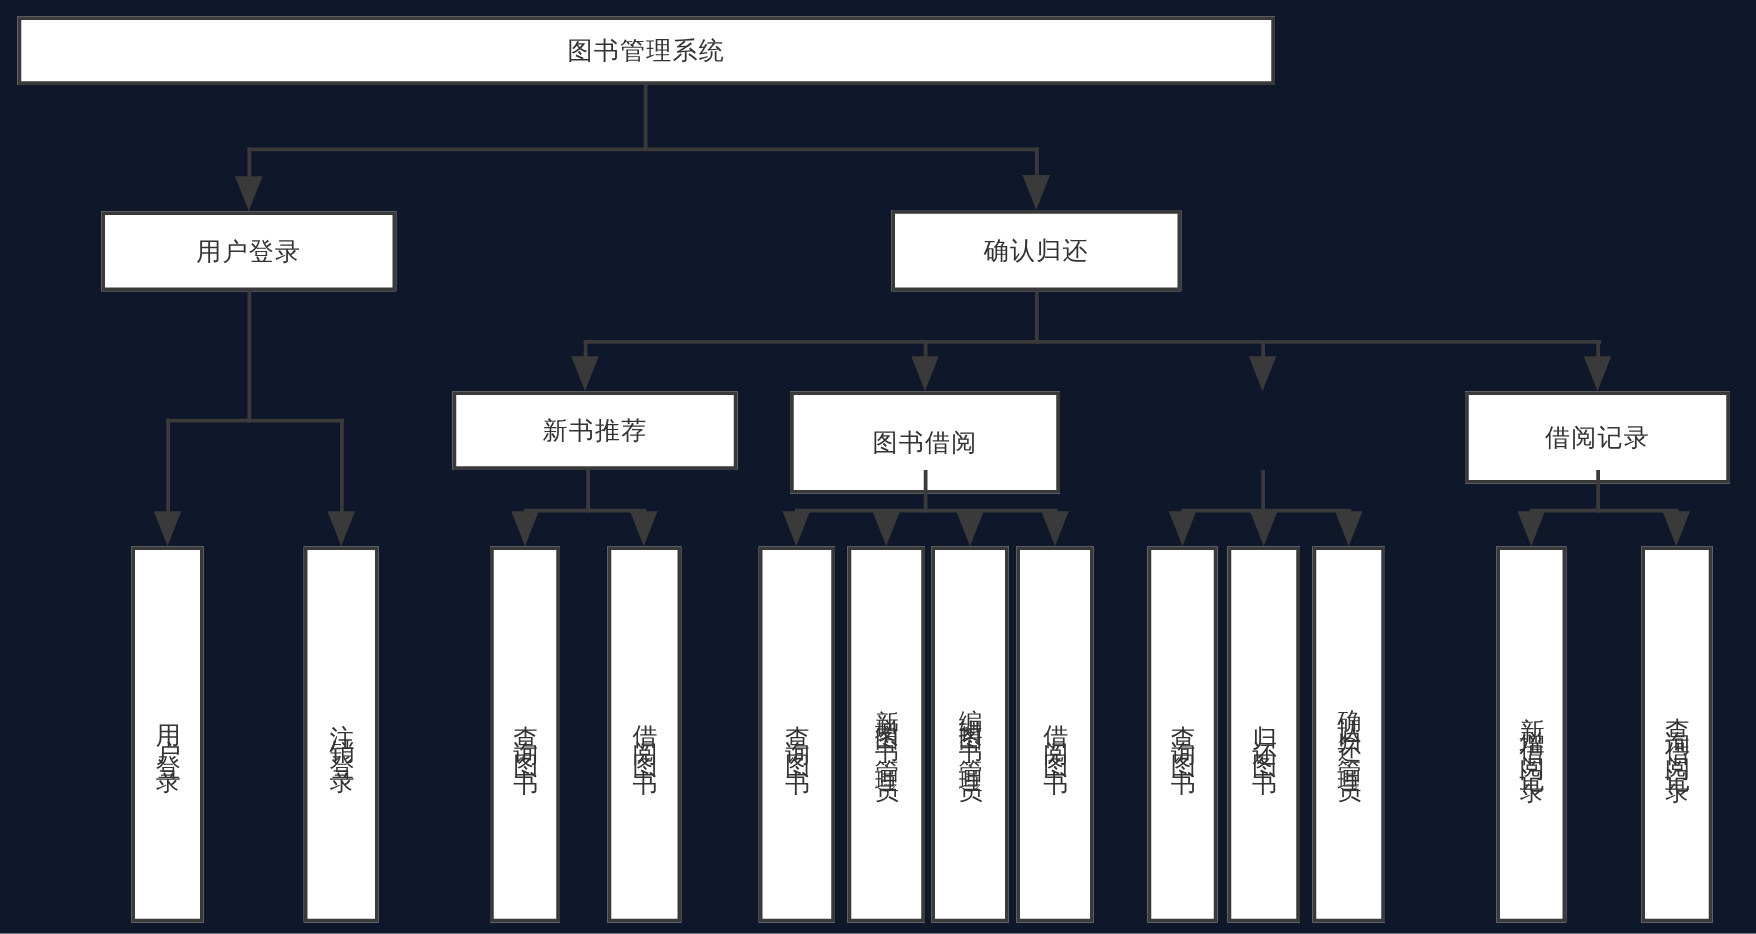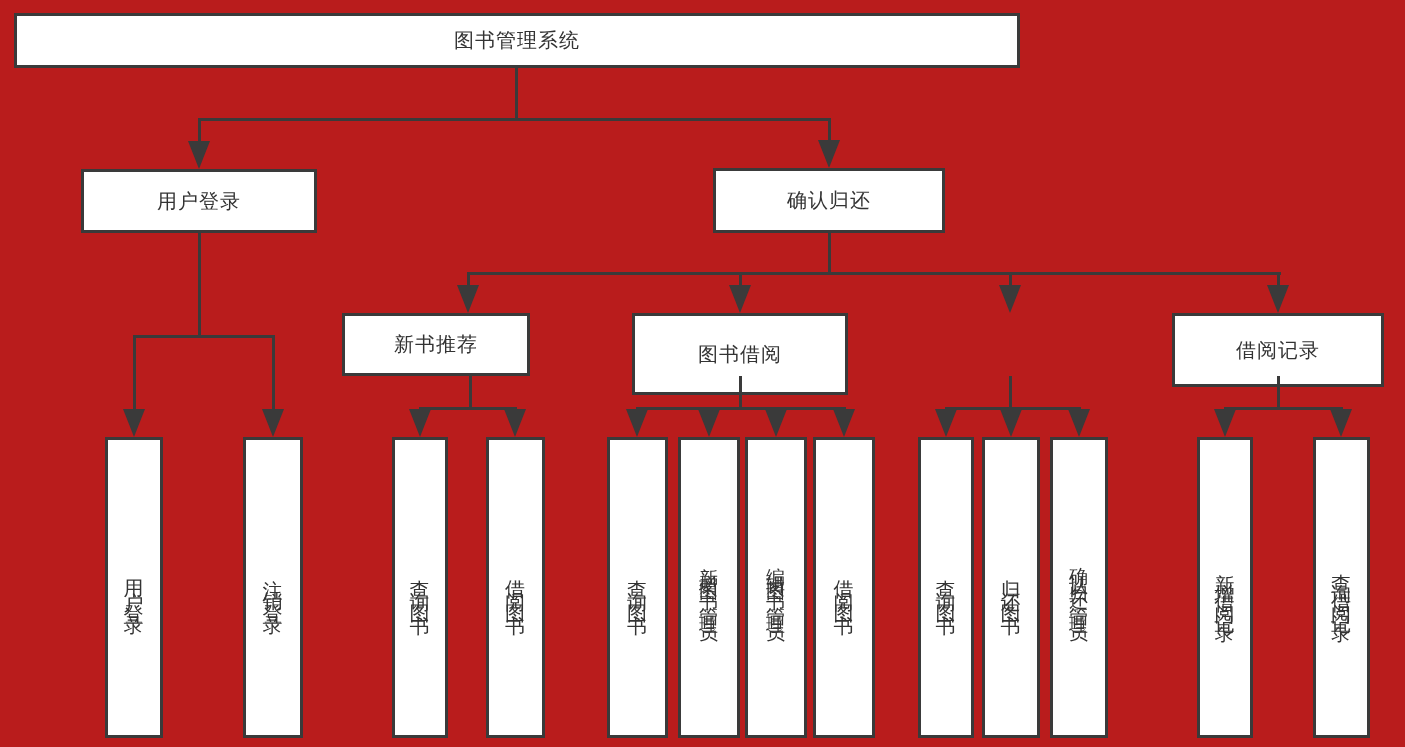--- a/index.html
+++ b/index.html
@@ -1,16 +1,16 @@
 <!DOCTYPE html>
 <html><head>
 <meta charset="utf-8">
 <style>
   html,body{margin:0;padding:0;background:#ffffff;}
-  #stage{position:relative;width:1405px;height:747px;background:#b91c1c;overflow:hidden;
+  #stage{position:relative;width:1405px;height:747px;background:#0f172a;overflow:hidden;
          font-family:"Liberation Sans","DejaVu Sans",sans-serif;color:#333333;text-align:center;}
   .box{position:absolute;background:#ffffff;border:3px solid #3a3a3a;box-sizing:border-box;
        display:flex;align-items:center;justify-content:center;font-size:20px;color:#333333;
        letter-spacing:1px;}
   .vbox{position:absolute;background:#ffffff;border:3px solid #3a3a3a;box-sizing:border-box;
         display:flex;align-items:center;justify-content:center;font-size:20px;color:#333333;}
   .vtext{writing-mode:vertical-rl;text-orientation:mixed;letter-spacing:12px;line-height:1;}
   .hl{position:absolute;height:3px;background:#3a3a3a;}
   .vl{position:absolute;width:3px;background:#3a3a3a;}
   .ar{position:absolute;width:0;height:0;border-left:11px solid transparent;
@@ -52,21 +52,21 @@
   <div class="hl" style="left:467px;top:272px;width:814px;"></div>
   <div class="vl" style="left:467px;top:272px;height:16px;"></div>
   <div class="ar" style="left:457px;top:285px;"></div>
   <div class="vl" style="left:739px;top:272px;height:16px;"></div>
   <div class="ar" style="left:729px;top:285px;"></div>
   <div class="vl" style="left:1009px;top:272px;height:16px;"></div>
   <div class="ar" style="left:999px;top:285px;"></div>
   <div class="vl" style="left:1277px;top:272px;height:16px;"></div>
   <div class="ar" style="left:1267px;top:285px;"></div>
 
-  <div class="box" style="left:342px;top:313px;width:188px;height:63px;">
+  <div class="box" style="left:362px;top:313px;width:228px;height:63px;">
     <span>新书推荐</span>
   </div>
   <div class="box" style="left:632px;top:313px;width:216px;height:82px;">
     <span>图书借阅</span>
   </div>
   <div class="box" style="left:1172px;top:313px;width:212px;height:74px;">
     <span>借阅记录</span>
   </div>
 
   <div class="vl" style="left:469px;top:376px;height:34px;"></div>

